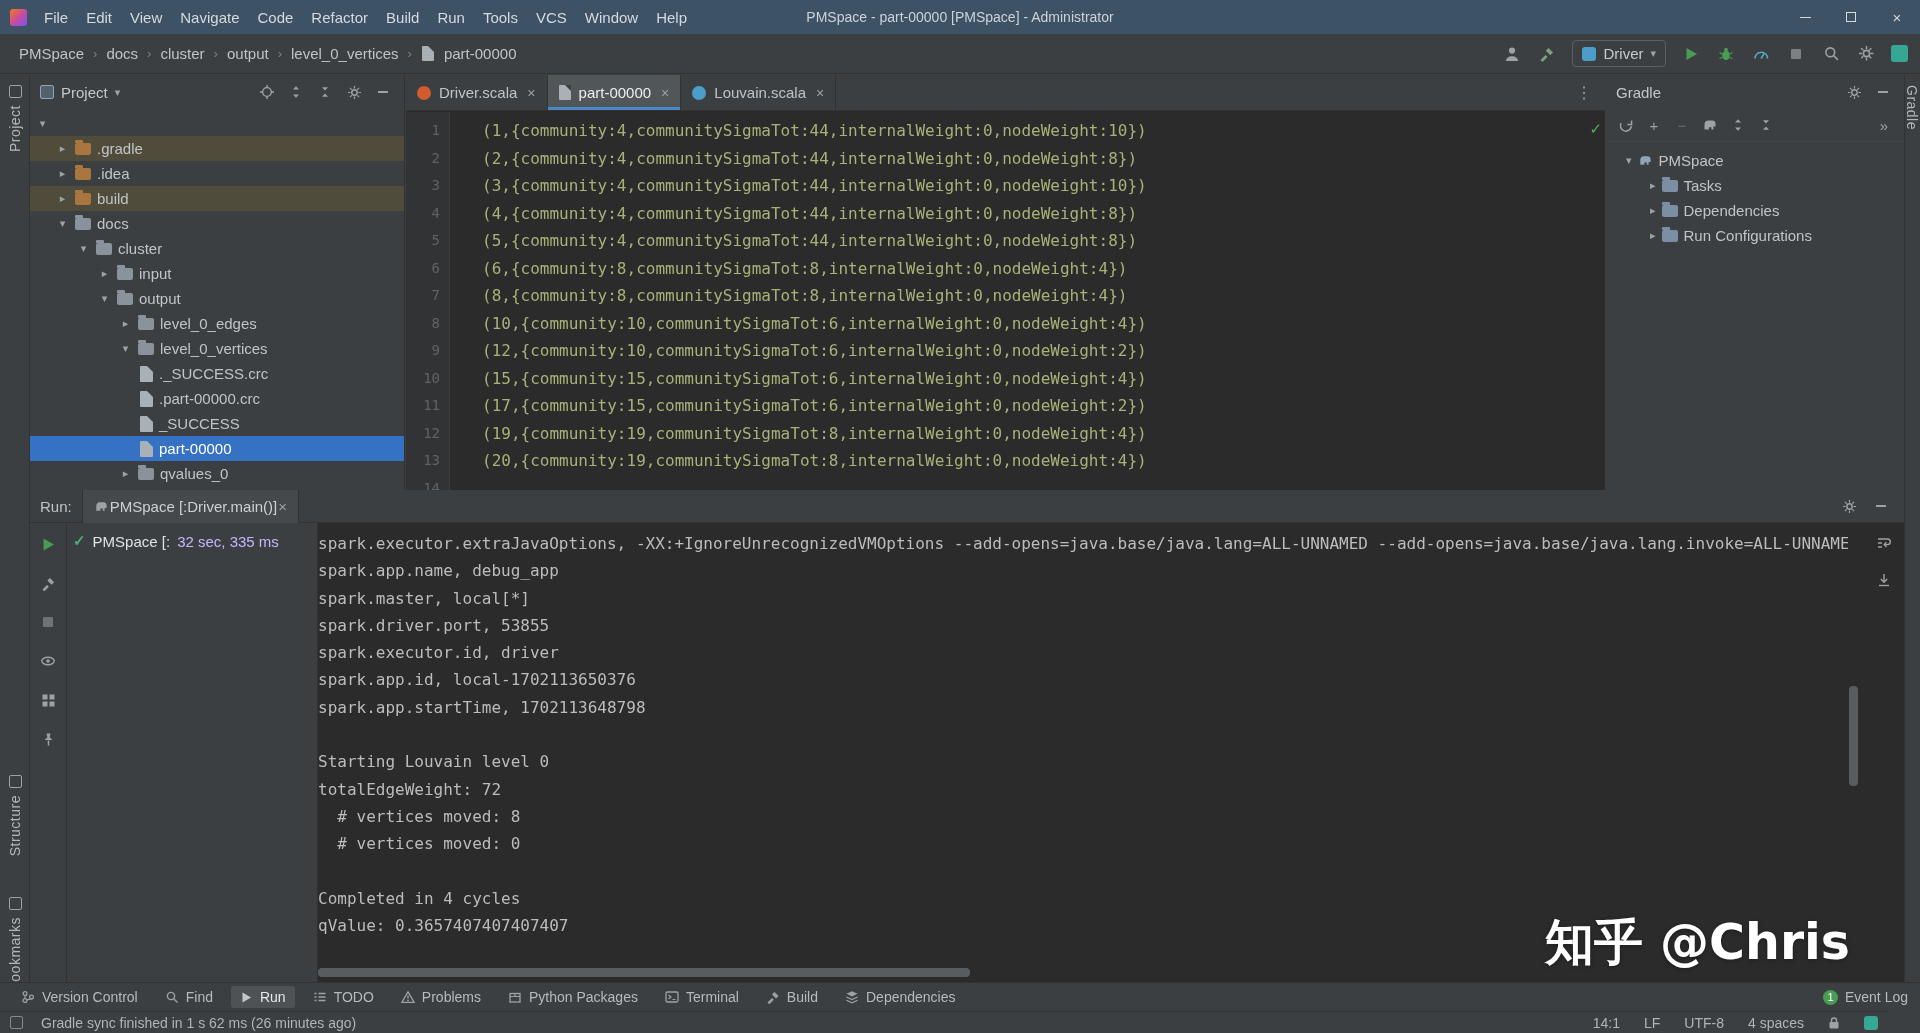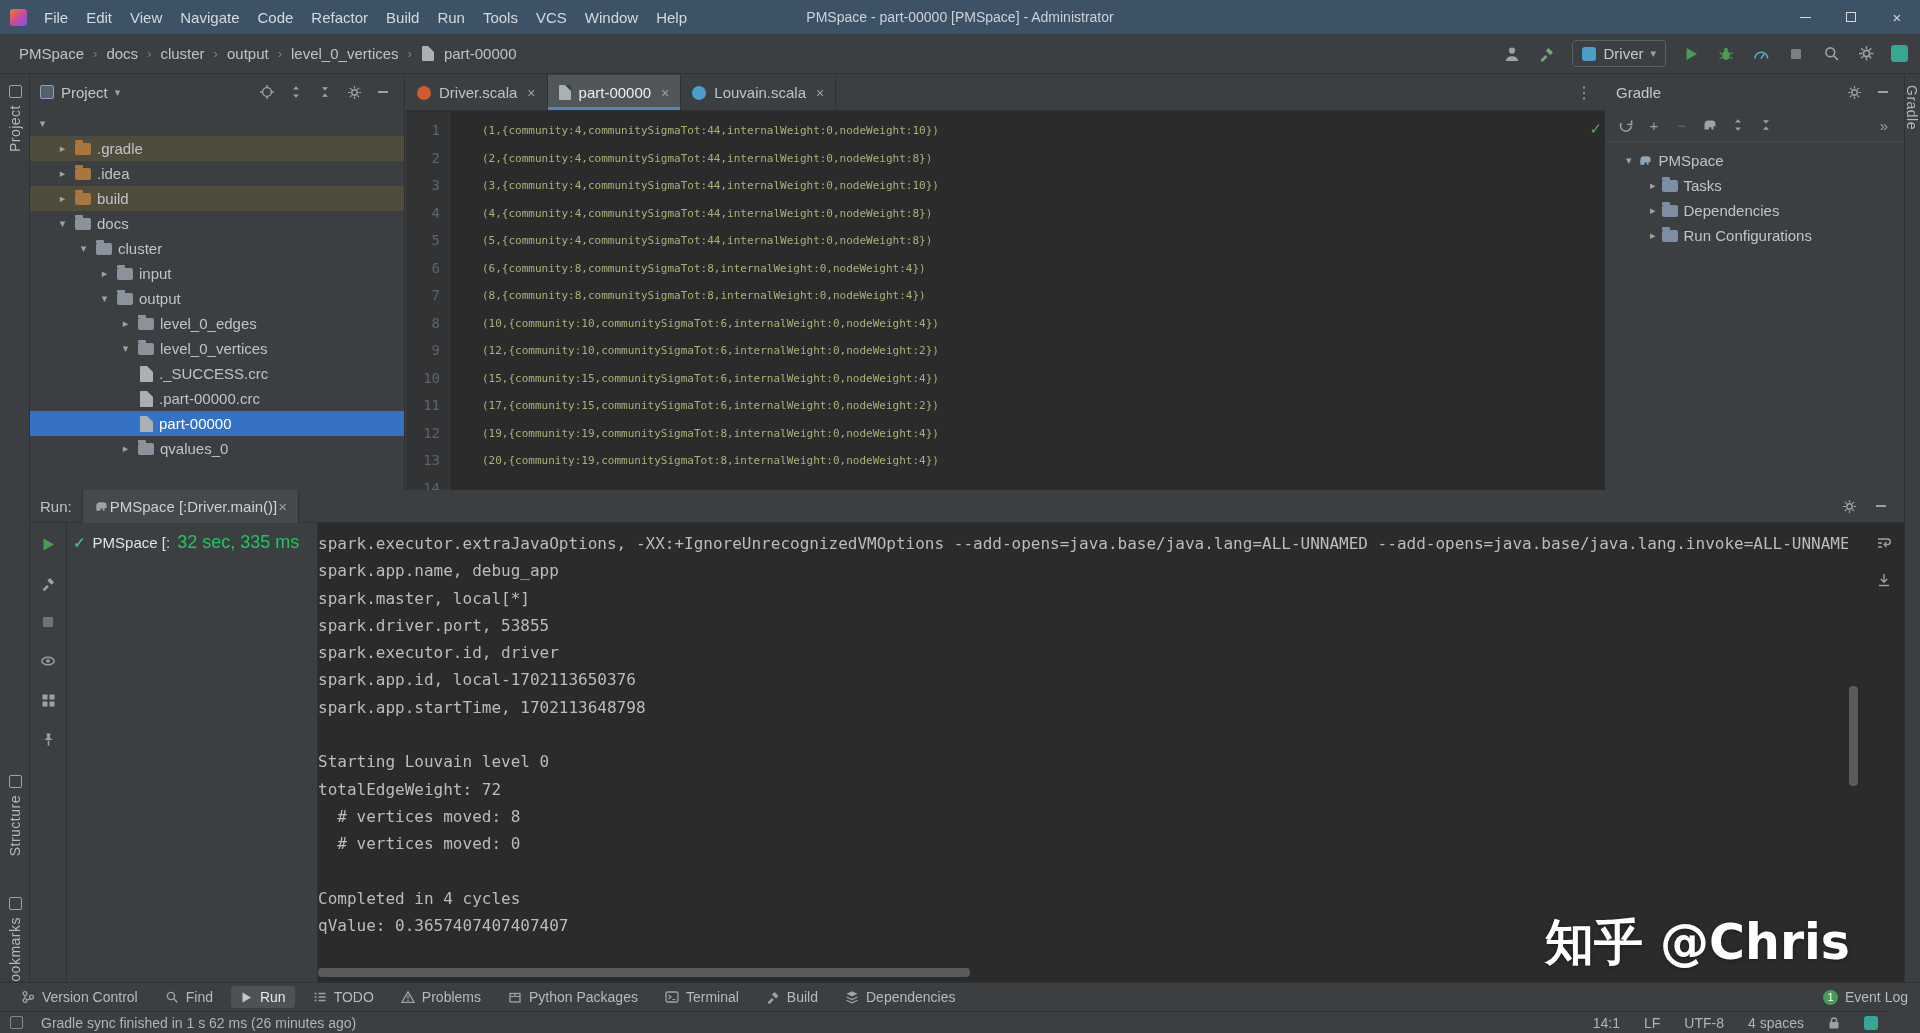--- a/index.html
+++ b/index.html
@@ -68,21 +68,21 @@
 .tab{display:flex;align-items:center;gap:8px;padding:0 11px;border-right:1px solid #323232;color:#bfc3c7;font-size:15px}
 .tab.active{background:#515658;color:#eceef0;box-shadow:inset 0 -3px 0 #4a88c7}
 .tab .x{color:#9da2a6;margin-left:2px;font-size:14px}
 .dot-ic{width:14px;height:14px;border-radius:50%;flex:none}
 .dot-orange{background:#cf5b2e}
 .dot-blue{background:#4a9ec9}
 .tabs-more{margin-left:auto;display:flex;align-items:center;padding:0 13px;color:#9da2a6;font-size:16px}
 .editor-body{position:absolute;top:37px;bottom:0;left:0;right:0}
 .gutter{position:absolute;left:0;top:0;bottom:0;width:44px;background:#313335;border-right:1px solid #3a3c3e;color:#606366;font-family:"DejaVu Sans Mono",monospace;font-size:14px;text-align:right;padding:5px 9px 0 0}
 .gutter div{height:27.5px;line-height:27.5px}
-.code{position:absolute;left:45px;top:0;right:14px;bottom:0;padding:5px 0 0 31px;font-family:"DejaVu Sans Mono",monospace;font-size:11px;color:#a9b178;overflow:hidden}
+.code{position:absolute;left:45px;top:0;right:14px;bottom:0;padding:5px 0 0 31px;font-family:"DejaVu Sans Mono",monospace;font-size:16px;color:#a9b178;overflow:hidden}
 .code div{height:27.5px;line-height:27.5px;white-space:pre}
 .ed-scroll{position:absolute;right:0;top:0;bottom:0;width:14px}
 .inspect{position:absolute;right:3px;top:8px;color:#55b05f;font-size:15px}
 
 
 .gradle-panel{position:absolute;left:1606px;top:75px;width:298px;height:415px;background:#3c3f41;overflow:hidden}
 .gr-toolbar{height:33px;display:flex;align-items:center;gap:4px;padding:0 8px;border-bottom:1px solid #45484a}
 .gr-toolbar .hicon{width:24px;height:24px}
 .gtree{font-size:15px;padding-top:6px}
 .grow{height:25px;display:flex;align-items:center;gap:6px;color:#c0c4c8}
@@ -92,21 +92,21 @@
 
 .run-panel{position:absolute;left:30px;top:490px;width:1874px;height:492px;background:#2b2b2b}
 .run-header{height:33px;background:#3c3f41;border-bottom:1px solid #323232;display:flex;align-items:center;padding:0 0 0 10px;gap:10px}
 .run-label{color:#bfc3c7}
 .run-tab{display:flex;align-items:center;gap:1px;background:#46494b;height:33px;padding:0 11px;border-left:1px solid #323232;border-right:1px solid #323232;color:#ccd0d4}
 .run-header-right{margin-left:auto;display:flex;align-items:center;gap:10px;padding-right:12px}
 .run-toolcol{position:absolute;left:0;top:33px;bottom:0;width:37px;background:#3c3f41;border-right:1px solid #323232;display:flex;flex-direction:column;align-items:center;padding-top:10px;gap:17px}
 .run-tree{position:absolute;left:37px;top:33px;bottom:0;width:251px;background:#3c3f41;border-right:1px solid #323232;padding:9px 6px;font-size:15px}
 .run-result{display:flex;align-items:center;gap:7px;white-space:nowrap}
 .run-result b{color:#dfe2e5;font-weight:normal}
-.dim{color:#22c55e;font-size:18px}
+.dim{color:#c4b5fd;font-size:15px}
 .rcheck{color:#4db07a;font-weight:bold}
 .console{position:absolute;left:288px;top:33px;right:56px;bottom:0;padding-top:7px;font-family:"DejaVu Sans Mono",monospace;font-size:16px;color:#bcbcbc;overflow:hidden}
 .console div{height:27.3px;line-height:27.3px;white-space:pre}
 .con-vscroll{position:absolute;right:46px;top:196px;width:9px;height:100px;background:#595c5e;border-radius:4px}
 .con-hscroll{position:absolute;left:288px;bottom:5px;width:652px;height:9px;background:#595c5e;border-radius:4px}
 .console-btns{position:absolute;right:9px;top:42px;display:flex;flex-direction:column;gap:15px}
 
 
 .bottombar{position:absolute;left:0;top:982px;width:1920px;height:29px;background:#3c3f41;border-top:1px solid #323232;display:flex;align-items:center;padding:0 12px;gap:9px;font-size:14px;color:#b6babd;z-index:6}
 .bb-item{display:flex;align-items:center;gap:7px;padding:3px 9px;border-radius:3px}
@@ -331,20 +331,24 @@
         <span class="fo"></span>
         <span>level_0_vertices</span>
       </div>
       <div class="trow l5">
         <span class="fi"></span>
         <span>._SUCCESS.crc</span>
       </div>
       <div class="trow l5">
         <span class="fi"></span>
         <span>.part-00000.crc</span>
+      </div>
+      <div class="trow l5">
+        <span class="fi"></span>
+        <span>_SUCCESS</span>
       </div>
       <div class="trow l5 selected">
         <span class="fi"></span>
         <span>part-00000</span>
       </div>
       <div class="trow l4">
         <span class="chev">▸</span>
         <span class="fo"></span>
         <span>qvalues_0</span>
       </div>

